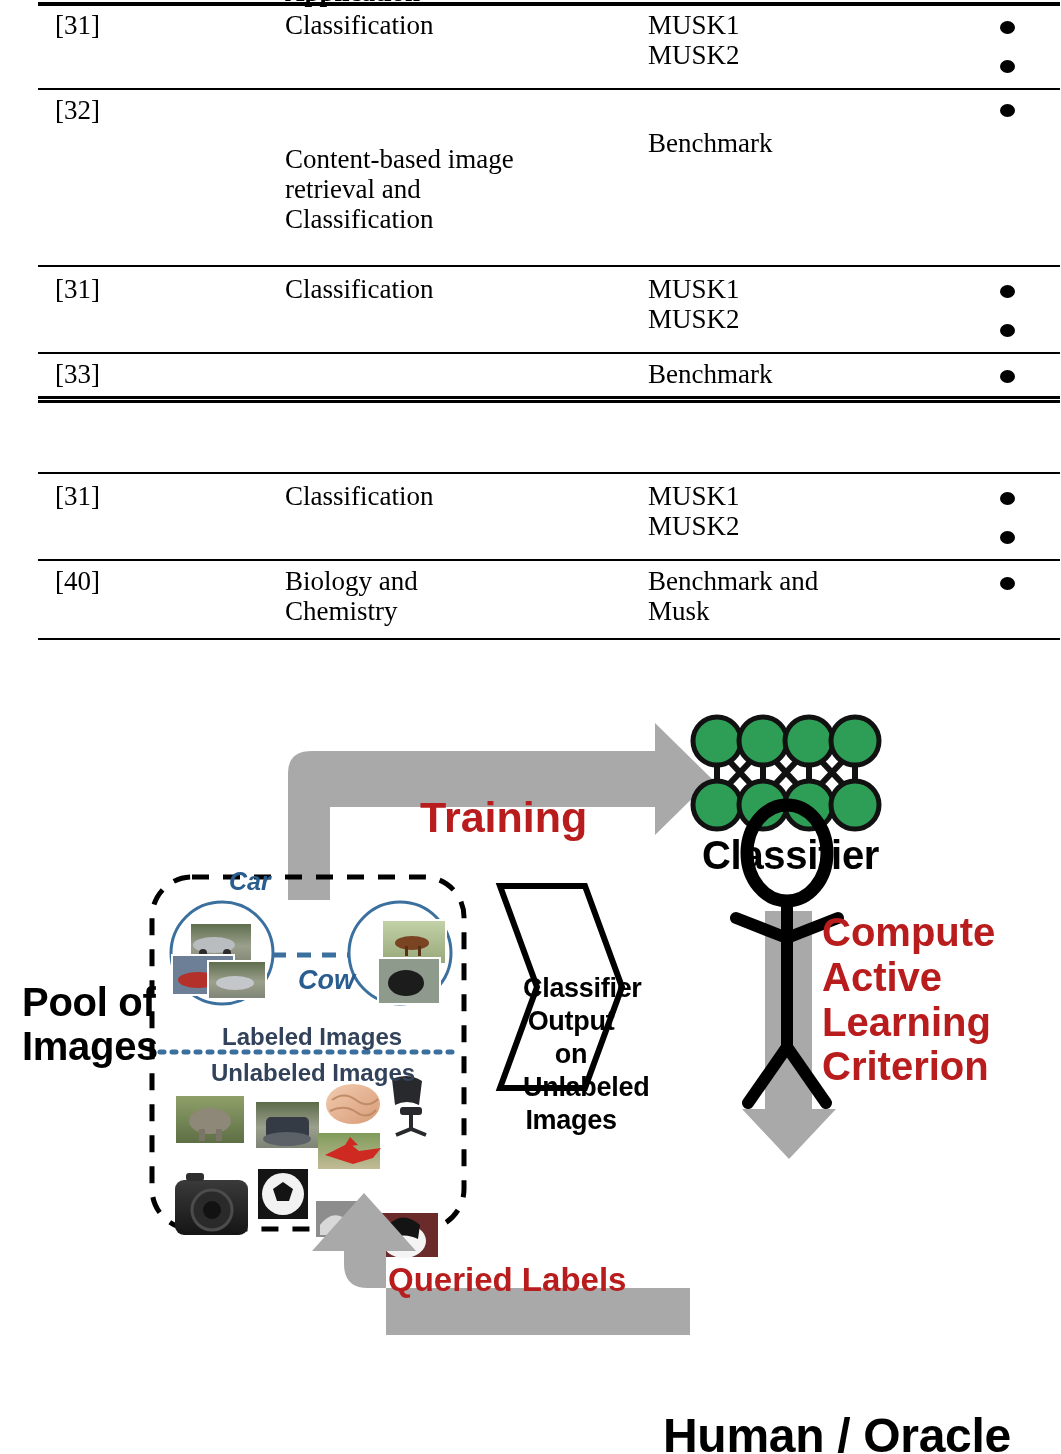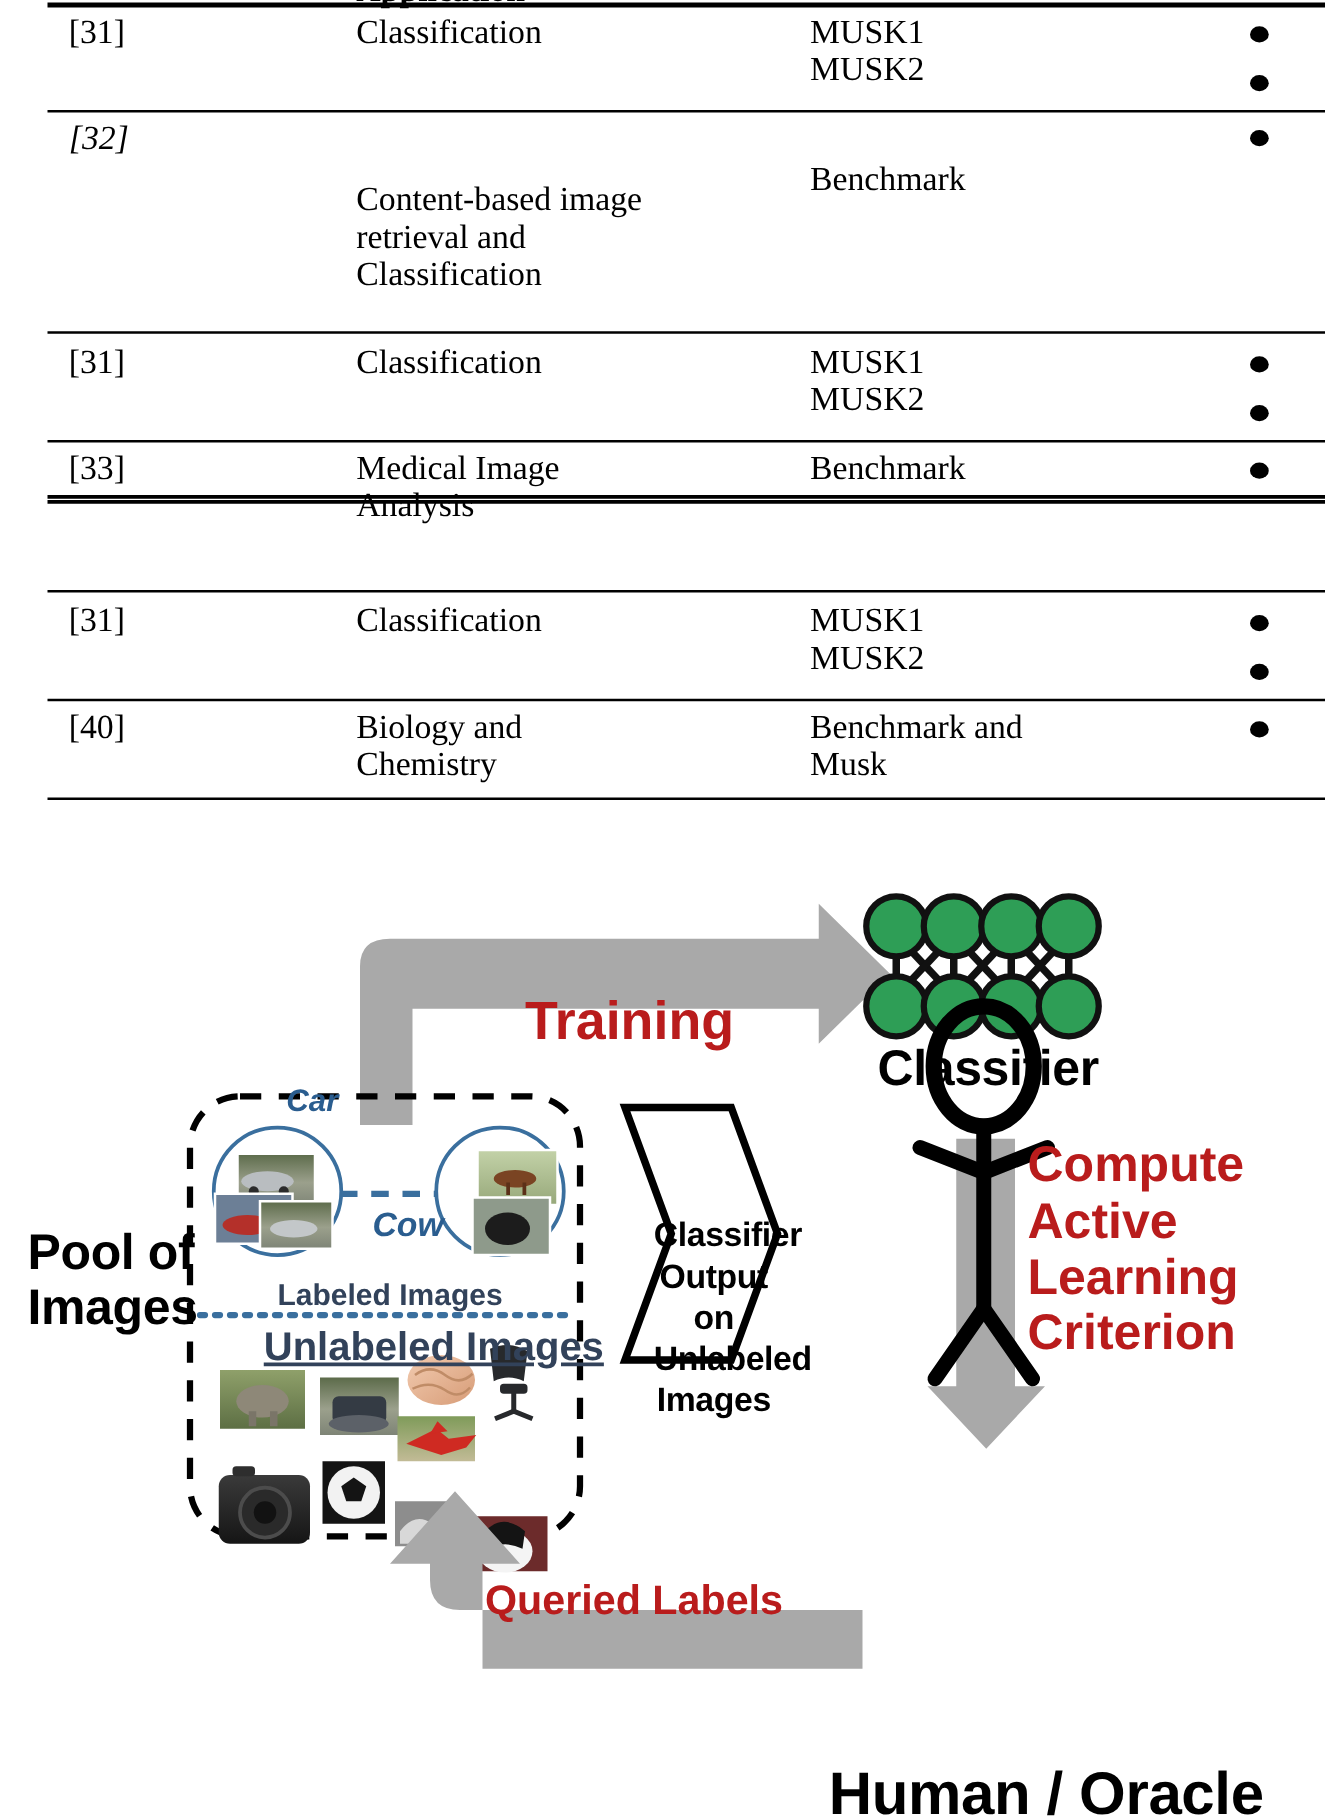--- a/index.html
+++ b/index.html
@@ -86,37 +86,35 @@
   <div class="rule thin" style="top:559px;"></div>
   <div class="rule thin" style="top:638px;"></div>
 
   <div class="cell col-ref" style="top:10px;">[31]</div>
   <div class="cell col-app" style="top:10px;">Classification</div>
   <div class="cell col-ds" style="top:10px;">MUSK1
 MUSK2</div>
   <div class="bullet" style="top:21px;"></div>
   <div class="bullet" style="top:60px;"></div>
 
-  <div class="cell col-ref" style="top:95px;font-style:italic;">[32]</div>
+  <div class="cell col-ref" style="top:95px;">[32]</div>
   <div class="cell col-app" style="top:144px;">Content-based image
 retrieval and
 Classification</div>
   <div class="cell col-ds" style="top:128px;">Benchmark</div>
   <div class="bullet" style="top:104px;"></div>
 
   <div class="cell col-ref" style="top:274px;">[31]</div>
   <div class="cell col-app" style="top:274px;">Classification</div>
   <div class="cell col-ds" style="top:274px;">MUSK1
 MUSK2</div>
   <div class="bullet" style="top:285px;"></div>
   <div class="bullet" style="top:324px;"></div>
 
   <div class="cell col-ref" style="top:359px;">[33]</div>
-  <div class="cell col-app" style="top:359px;">Medical Image
-Analysis</div>
   <div class="cell col-ds" style="top:359px;">Benchmark</div>
   <div class="bullet" style="top:370px;"></div>
 
   <div class="cell col-ref" style="top:481px;">[31]</div>
   <div class="cell col-app" style="top:481px;">Classification</div>
   <div class="cell col-ds" style="top:481px;">MUSK1
 MUSK2</div>
   <div class="bullet" style="top:492px;"></div>
   <div class="bullet" style="top:531px;"></div>
 
@@ -345,14 +343,14 @@
   <div class="d-red" style="left:388px;top:607px;font-size:33px;">Queried Labels</div>
 
   <div class="d-label" style="left:663px;top:753px;font-size:48px;">Human / Oracle</div>
 
   <div class="d-blue" style="left:229px;top:212px;font-size:25px;">Car</div>
 
   <div class="d-blue" style="left:298px;top:310px;font-size:27px;">Cow</div>
 
   <div class="d-dark" style="left:222px;top:368px;font-size:24px;">Labeled Images</div>
 
-  <div class="d-dark" style="left:211px;top:404px;font-size:32px;text-decoration:underline;">Unlabeled Images</div>
+  <div class="d-dark" style="left:211px;top:404px;font-size:24px;">Unlabeled Images</div>
 </div>
 
 </body></html>

